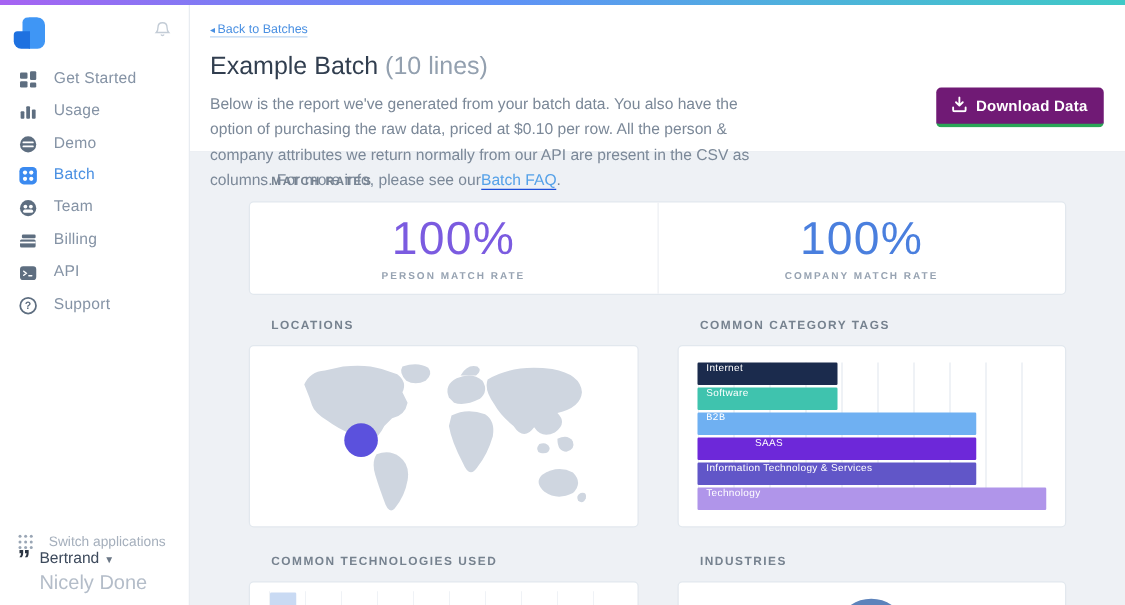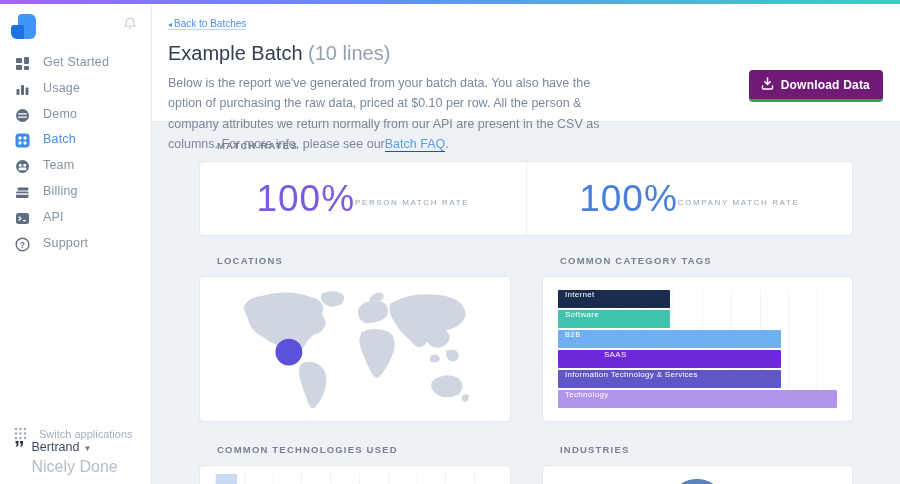--- a/index.html
+++ b/index.html
@@ -45,24 +45,24 @@
   .dl-btn { position:absolute; top:66px; right:17px; display:flex; align-items:center; gap:7px;
     background:#701a75; border:none; border-bottom:3px solid #2aa656; border-radius:4px;
     color:#fff; font-size:12px; font-weight:bold; font-family:"Liberation Sans",sans-serif;
     padding:7px 13px 6px 12px; cursor:pointer; letter-spacing:.2px; }
 
   .content { padding:18px 47px 0 47px; }
   .sec-label { font-size:9.5px; font-weight:bold; letter-spacing:1.2px; color:#76828f; padding-left:18px; height:10px; }
 
   .card { background:#fff; border:1px solid #e2e8ee; border-radius:4px; }
   .match-card { margin-top:11px; height:75px; display:flex; }
-  .match-half { flex:1; display:flex; flex-direction:row; align-items:center; justify-content:center; }
+  .match-half { flex:1; display:flex; flex-direction:column; align-items:center; justify-content:center; }
   .match-half + .match-half { border-left:1px solid #edf0f4; }
   .stat-value { font-size:37px; font-weight:300; letter-spacing:1px; line-height:1; }
-  .stat-caption { margin-top:7px; font-size:8px; font-weight:normal; letter-spacing:1.6px; color:#97a3b2; }
+  .stat-caption { margin-top:7px; font-size:8px; font-weight:bold; letter-spacing:1.6px; color:#97a3b2; }
 
   .two-col { display:flex; gap:31px; margin-top:19px; }
   .col-left { width:321px; } .col-right { width:320px; }
   .chart-card { margin-top:11px; height:146px; position:relative; overflow:hidden; }
 
   
   .map-wrap { position:absolute; inset:0; display:flex; align-items:center; justify-content:center; }
 
   
   .bars-area { position:absolute; top:13px; left:15px; right:15px; bottom:13px; }

